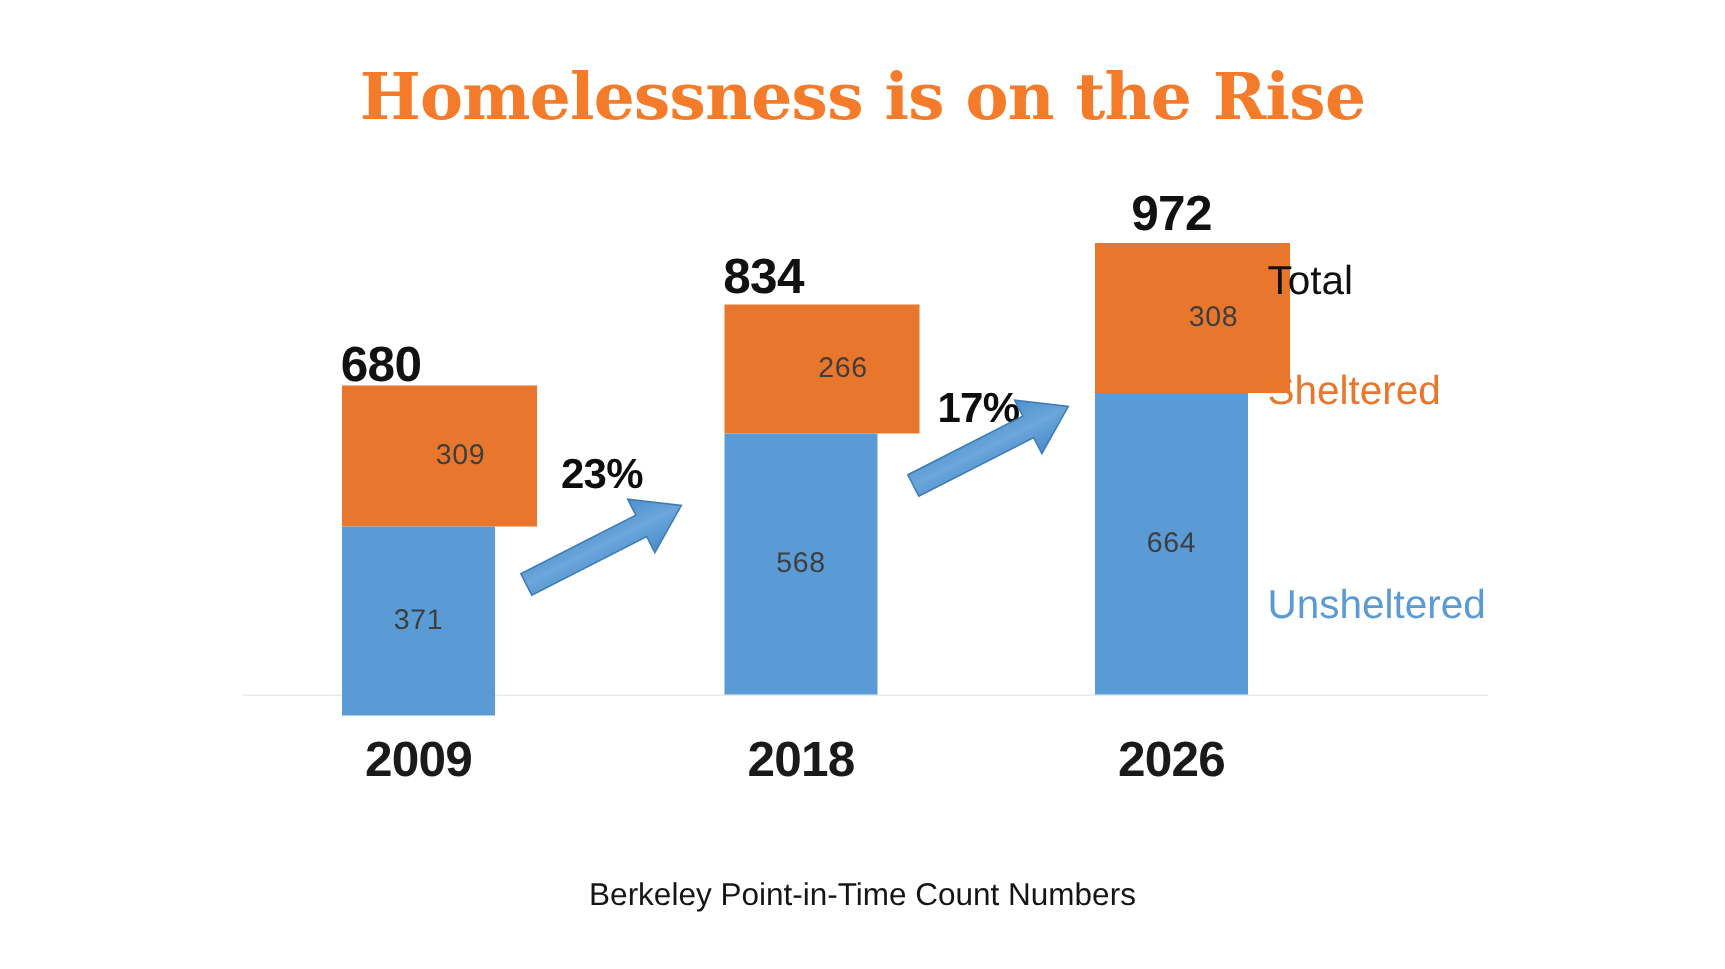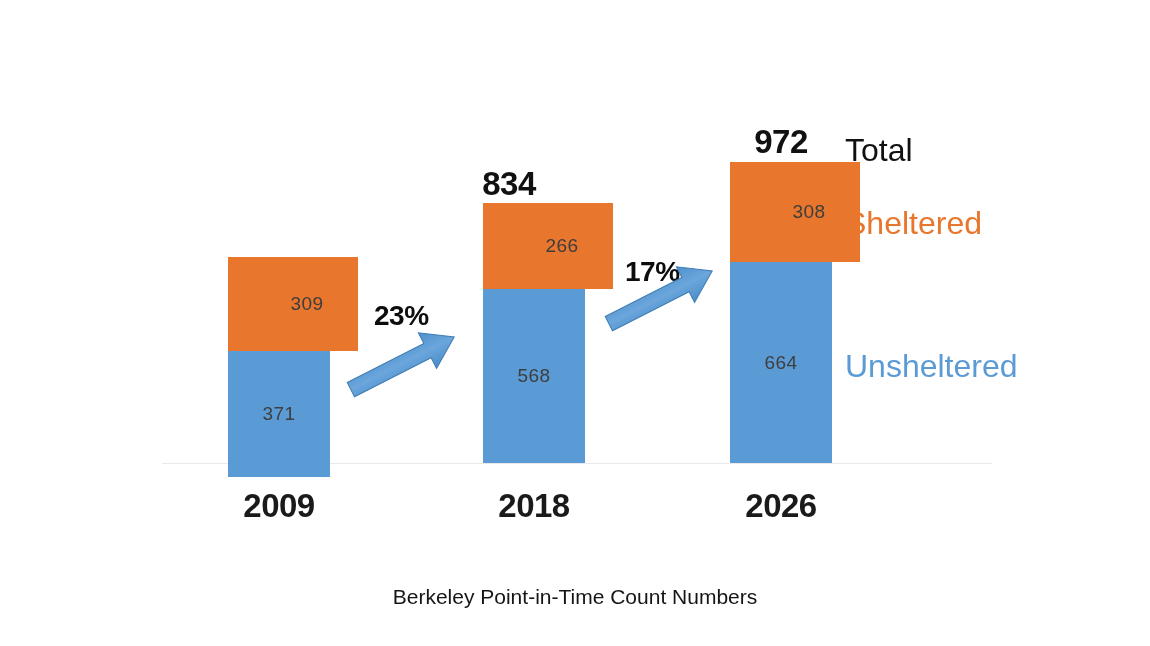--- a/index.html
+++ b/index.html
@@ -106,22 +106,23 @@
     font-size: 28px;
     color: #0d0d0d;
     letter-spacing: -0.5px;
     white-space: nowrap;
   }
 
   
   .legend-item {
     position: absolute;
     font-family: "Liberation Sans", sans-serif;
-    font-size: 32px;
+    font-size: 27px;
     white-space: nowrap;
+    margin-top: 40px;
   }
   #legend-total       { left: 845px; top: 132px; color: #111111; }
   #legend-sheltered   { left: 845px; top: 205px; color: #E8762C; }
   #legend-unsheltered { left: 845px; top: 348px; color: #5B9BD5; }
 
   
   #caption {
     position: absolute;
     left: 0;
     top: 585px;
@@ -130,25 +131,27 @@
     font-family: "Liberation Sans", sans-serif;
     font-size: 21px;
     color: #151515;
   }
 </style>
 </head>
 <body>
 
 <div id="slide">
 
+  <div id="chart-title">Homelessness is on the Rise</div>
 
   <div id="plot-area">
 
     <div id="baseline"></div>
 
+    <div class="total-label" style="left:179px; top:224px;">680</div>
 
     <div class="bar-stack" style="left:228px; top:257px; height:206px;">
       <div class="seg seg-sheltered" style="height:94px;">
         <span class="seg-label">309</span>
       </div>
       <div class="seg seg-unsheltered" style="height:126px;">
         <span class="seg-label">371</span>
       </div>
     </div>
 

